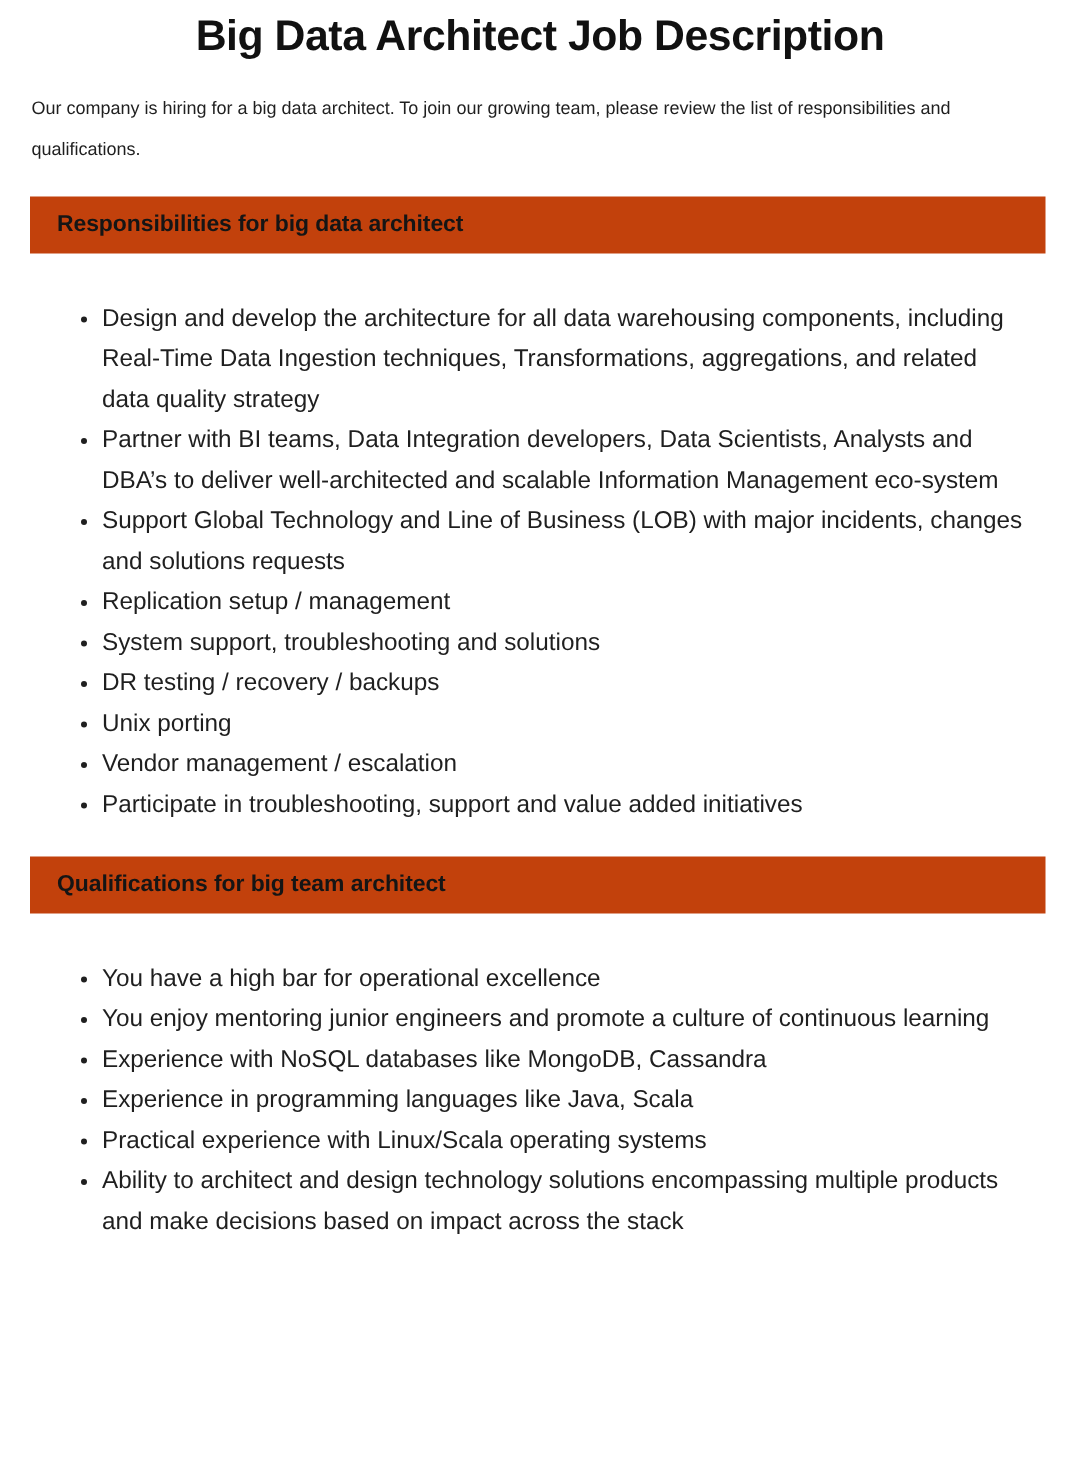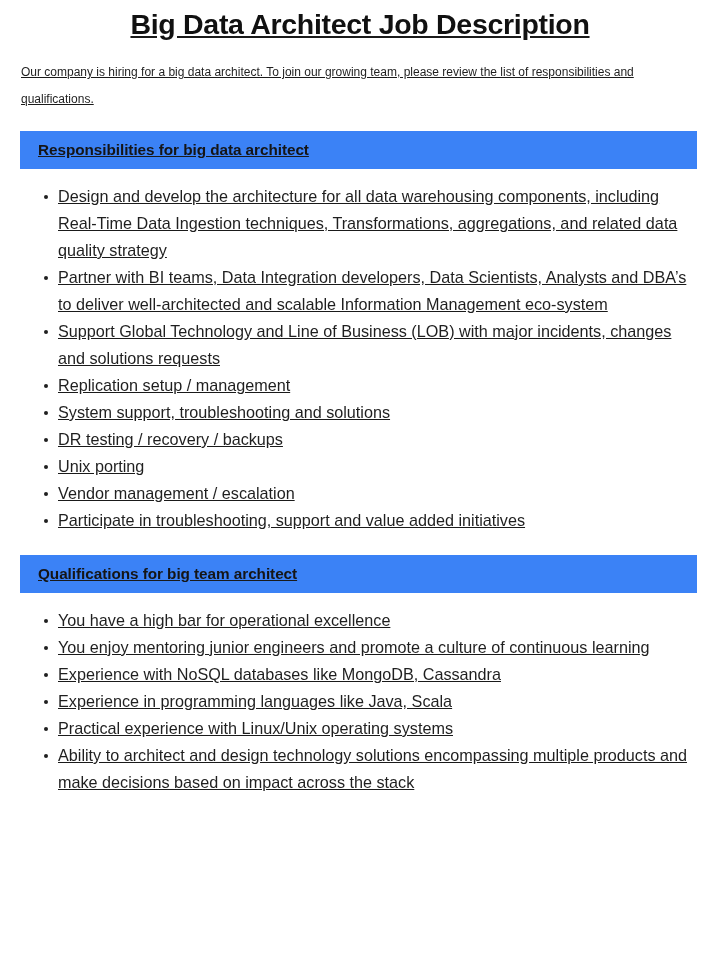--- a/index.html
+++ b/index.html
@@ -12,21 +12,20 @@
     background: #ffffff;
     font-family: "Liberation Sans", sans-serif;
     color: #1a1a1a;
     overflow: hidden;
   }
   .page {
     position: relative;
     width: 720px;
     height: 976px;
     box-sizing: border-box;
-    text-decoration: underline;
   }
   .doc-title {
     margin: 0;
     padding: 5px 20px 0 20px;
     font-size: 28.5px;
     font-weight: bold;
     line-height: 38px;
     text-align: center;
     letter-spacing: -0.3px;
     color: #111111;
@@ -37,22 +36,22 @@
     font-size: 12px;
     line-height: 27px;
     color: #1f1f1f;
     max-width: 672px;
   }
   .section {
     margin: 0;
     padding: 0;
   }
   .section-header {
-    margin: 0;
-    background: #3b82f6;
+    margin: 16px;
+    background: #c2410c;
     height: 38px;
     margin-left: 20px;
     margin-right: 23px;
     display: flex;
     align-items: center;
     box-sizing: border-box;
   }
   .section-header-text {
     padding-left: 18px;
     font-size: 15.3px;
@@ -62,21 +61,21 @@
     letter-spacing: -0.05px;
   }
   .sec-responsibilities {
     margin-top: 18px;
   }
   .sec-qualifications {
     margin-top: 21px;
   }
   ul.bullets {
     list-style: none;
-    margin: 0;
+    margin: 10px;
     padding: 0;
     padding-top: 14px;
   }
   ul.bullets li {
     position: relative;
     padding-left: 58px;
     padding-right: 26px;
     font-size: 16.2px;
     line-height: 27px;
     color: #1f1f1f;
@@ -121,18 +120,18 @@
 
   <section class="section sec-qualifications">
     <div class="section-header">
       <span class="section-header-text">Qualifications for big team architect</span>
     </div>
     <ul class="bullets">
       <li>You have a high bar for operational excellence</li>
       <li>You enjoy mentoring junior engineers and promote a culture of continuous learning</li>
       <li>Experience with NoSQL databases like MongoDB, Cassandra</li>
       <li>Experience in programming languages like Java, Scala</li>
-      <li>Practical experience with Linux/Unix operating systems</li>
+      <li>Practical experience with Linux/Scala operating systems</li>
       <li>Ability to architect and design technology solutions encompassing multiple products and make decisions based on impact across the stack</li>
     </ul>
   </section>
 
 </div>
 
 </body></html>

